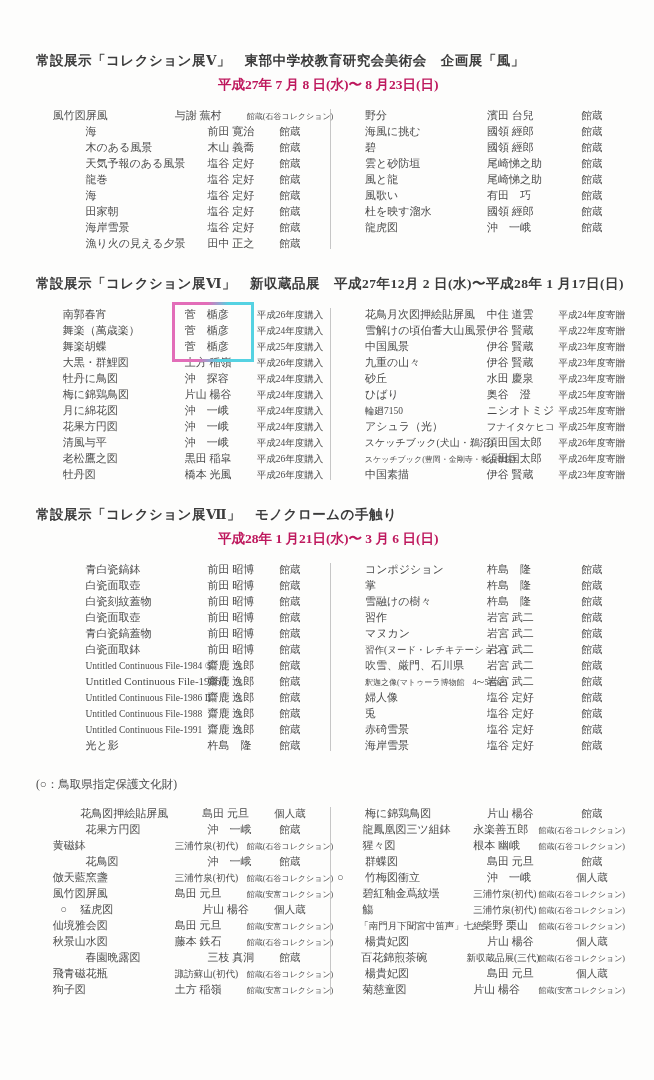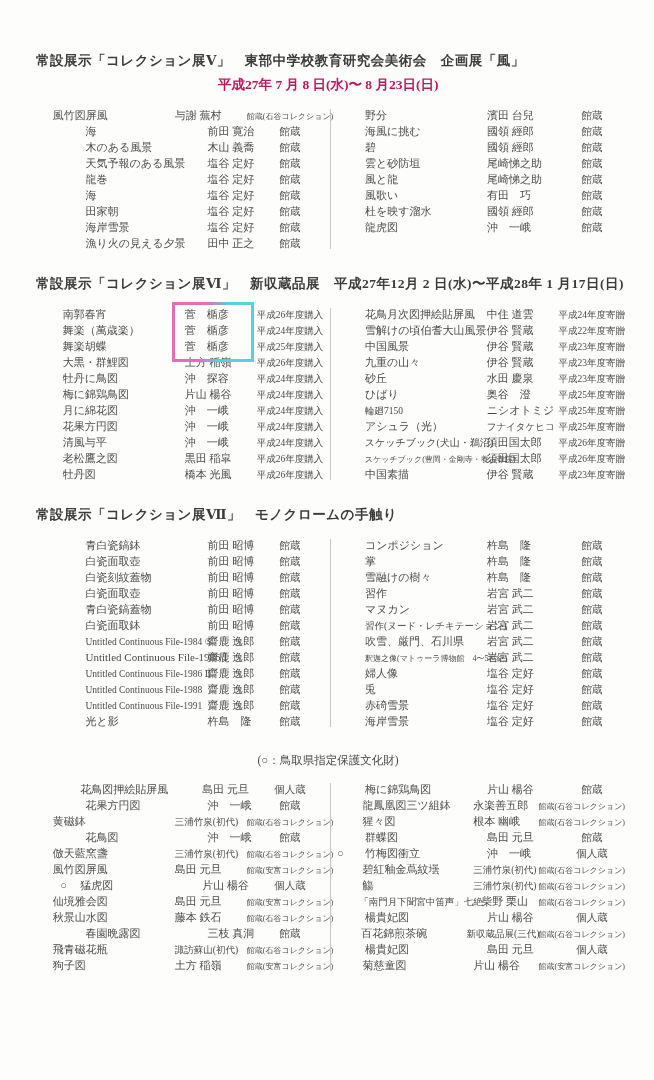--- a/index.html
+++ b/index.html
@@ -16,21 +16,21 @@
   .section{margin-bottom:24px;}
   .sec-title{
     font-size:13.5px;font-weight:bold;color:#3c3c3c;
     letter-spacing:0.5px;white-space:nowrap;
   }
   .sec-subtitle{
     font-size:13.5px;font-weight:bold;color:#be185d;
     margin:6px 0 0 182px;white-space:nowrap;
   }
   .sec-note{
-    font-size:11.5px;color:#4a4a4a;text-align:center;
+    font-size:11.5px;color:#4a4a4a;text-align:left;
     margin:3px 10px 0 0;
   }
   .tbl{display:flex;margin-top:13px;}
   .col{display:flex;flex-direction:column;position:relative;}
   .col.left{width:294px;align-items:center;}
   .col.right{width:288px;}
   .divider{width:0;border-left:1px solid #c6c6c6;margin:2px 6px 2px 0;}
   .row{display:flex;align-items:baseline;height:16px;line-height:16px;white-space:nowrap;}
   .marker{display:inline-block;font-size:11px;color:#555;}
   .col.left .marker{width:20px;}
@@ -305,20 +305,21 @@
               <span class="marker"></span>
               <span class="cell-title">中国素描</span>
               <span class="cell-artist">伊谷 賢蔵</span>
               <span class="cell-coll" style="font-size: 9.5px;">平成23年度寄贈</span>
             </div>
           </div>
         </div>
       </div>
       <div class="section">
         <div class="sec-title">常設展示「コレクション展Ⅶ」　モノクロームの手触り</div>
+        <div class="sec-subtitle">平成28年 1 月21日(水)〜 3 月 6 日(日)</div>
         <div class="tbl">
           <div class="col left">
             <div class="row">
               <span class="marker"></span>
               <span class="cell-title">青白瓷鎬鉢</span>
               <span class="cell-artist">前田 昭博</span>
               <span class="cell-coll">館蔵</span>
             </div>
             <div class="row">
               <span class="marker"></span>

